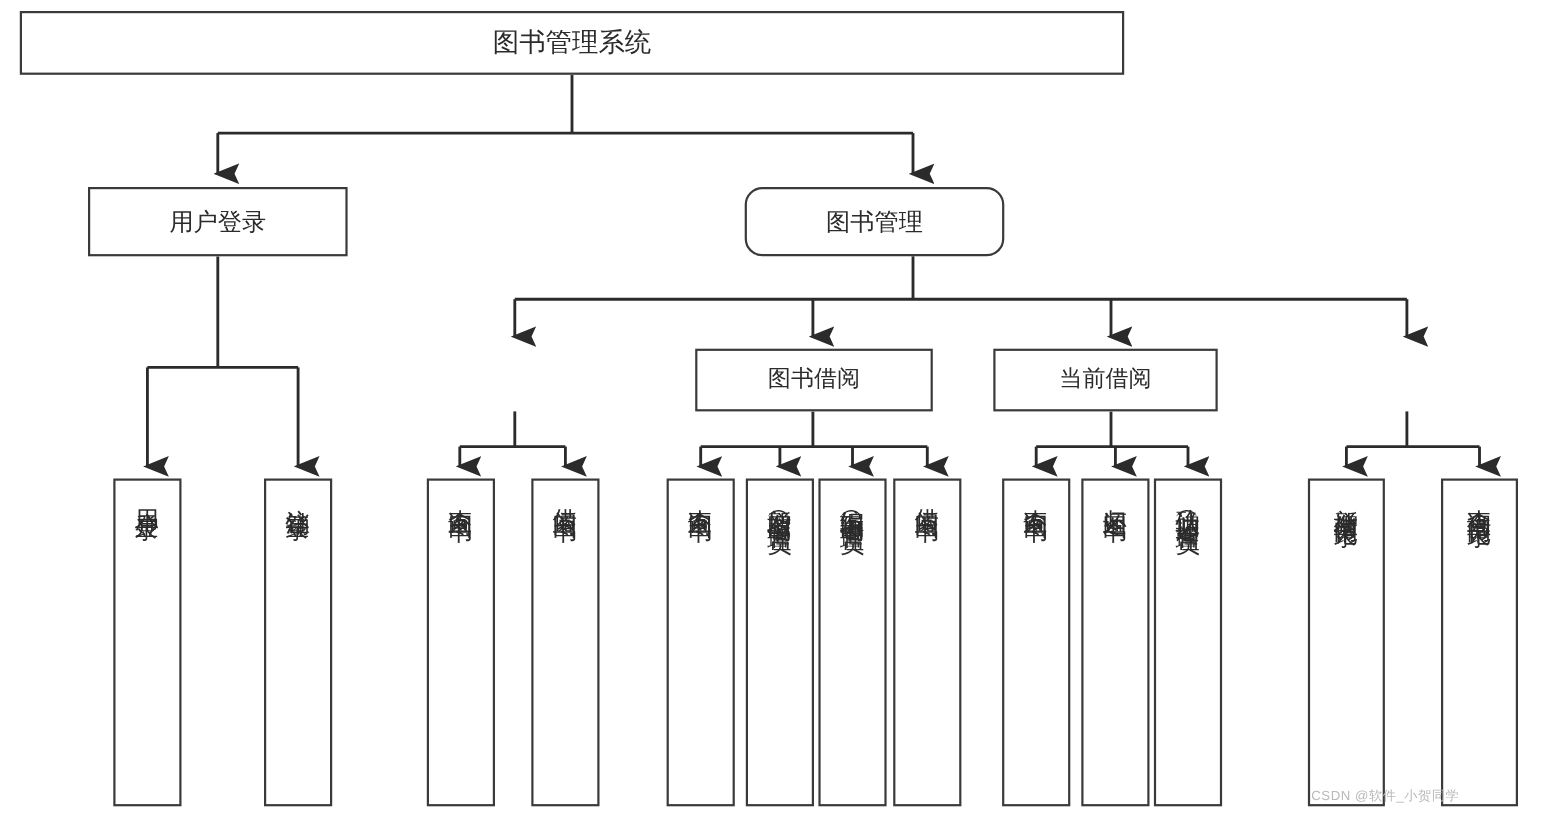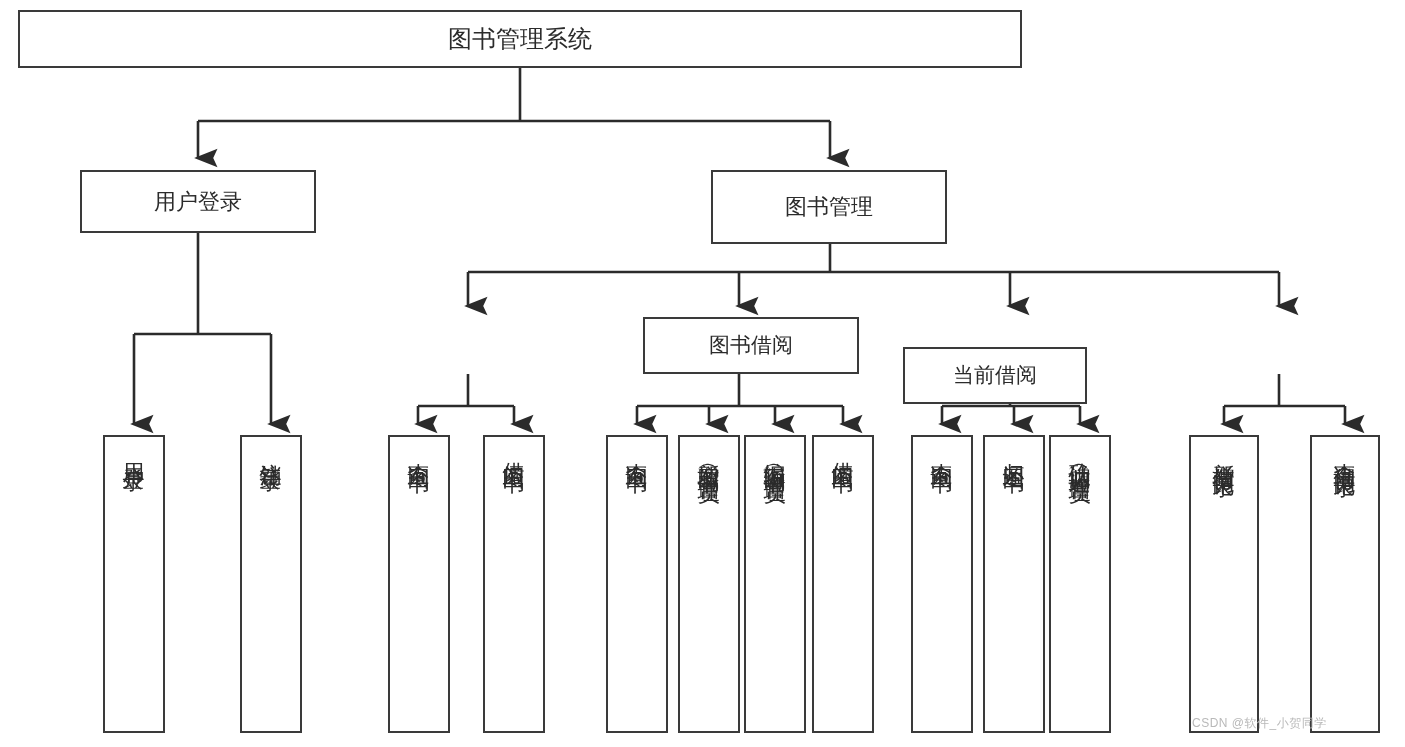--- a/index.html
+++ b/index.html
@@ -122,30 +122,30 @@
   </svg>
 
   <div class="node node-root" style="left:18px; top:10px; width:1004px; height:58px;">
     <span class="label">图书管理系统</span>
   </div>
 
   <div class="node node-l1" style="left:80px; top:170px; width:236px; height:63px;">
     <span class="label">用户登录</span>
   </div>
 
-  <div class="node node-l1" style="left:711px; top:170px; width:236px; height:74px;">
+  <div class="node node-l1" style="left:677px; top:170px; width:236px; height:63px;border-radius:16px;">
     <span class="label">图书管理</span>
   </div>
 
 
-  <div class="node node-l2" style="left:632px; top:317px; width:216px; height:57px;margin-left:11px;">
+  <div class="node node-l2" style="left:632px; top:317px; width:216px; height:57px;">
     <span class="label">图书借阅</span>
   </div>
 
-  <div class="node node-l2" style="left:903px; top:317px; width:184px; height:57px;margin-top:30px;">
+  <div class="node node-l2" style="left:903px; top:317px; width:204px; height:57px;">
     <span class="label">当前借阅</span>
   </div>
 
 
   <div class="node node-leaf" style="left:103px; top:435px; width:62px; height:298px;">
     <span class="label">用户登录</span>
   </div>
   <div class="node node-leaf" style="left:240px; top:435px; width:62px; height:298px;">
     <span class="label">注销登录</span>
   </div>

